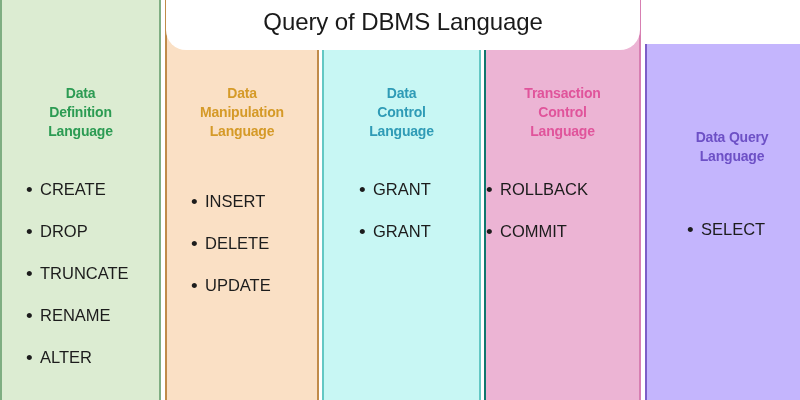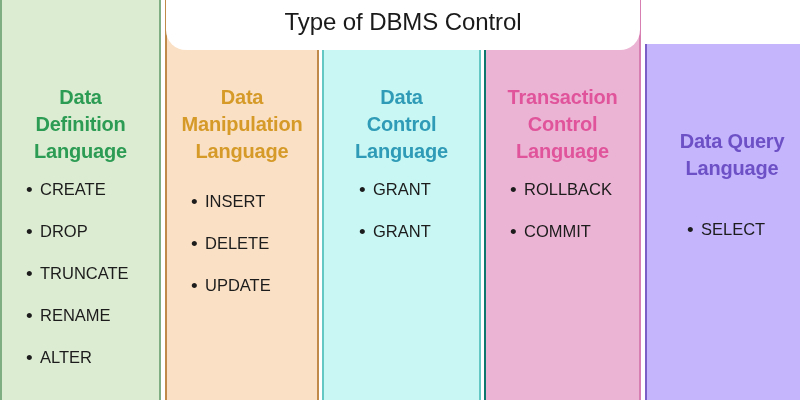--- a/index.html
+++ b/index.html
@@ -33,21 +33,21 @@
   .col-dql   { left: 645px; width: 174px; background: #c4b5fd; border-left: 2px solid #7c5ec7; border-right: 2px solid #7c5ec7; margin-top: 44px; }
 
   
   .col-title {
     position: absolute;
     left: 4px;
     right: 4px;
     top: 84px;
     text-align: center;
     font-weight: bold;
-    font-size: 20px;
+    font-size: 14px;
     line-height: 1.34;
     letter-spacing: -0.2px;
   }
   .t-ddl { color: #2c9b53; }
   .t-dml { color: #d59a28; }
   .t-dcl { color: #2f9bb6; }
   .t-tcl { color: #e0549b; }
   .t-dql { color: #6d50c6; }
 
   
@@ -77,21 +77,21 @@
     text-align: left;
     font-size: 19px;
     line-height: 1;
     vertical-align: -1px;
     color: #1c1c1c;
   }
   
   .list-ddl .list-item { padding-left: 24px; }
   .list-dml .list-item { padding-left: 24px; margin-top: 12px; }
   .list-dcl .list-item { padding-left: 35px; }
-  .list-tcl .list-item { padding-left: 24px; }
+  .list-tcl .list-item { }
   .list-dql .list-item { padding-left: 40px; }
 
   
   .title-card {
     position: absolute;
     left: 166px;
     top: -22px;
     width: 474px;
     height: 72px;
     background: #ffffff;
@@ -172,16 +172,16 @@
     <div class="col-title t-dql">
       <span>Data Query</span><br>
       <span>Language</span>
     </div>
     <ul class="col-list list-dql">
       <li class="list-item"><span class="bullet">•</span><span>SELECT</span></li>
     </ul>
   </div>
 
   <div class="title-card">
-    <div class="title-text">Type of DBMS Control</div>
+    <div class="title-text">Query of DBMS Language</div>
   </div>
 
 </div>
 
 </body></html>

